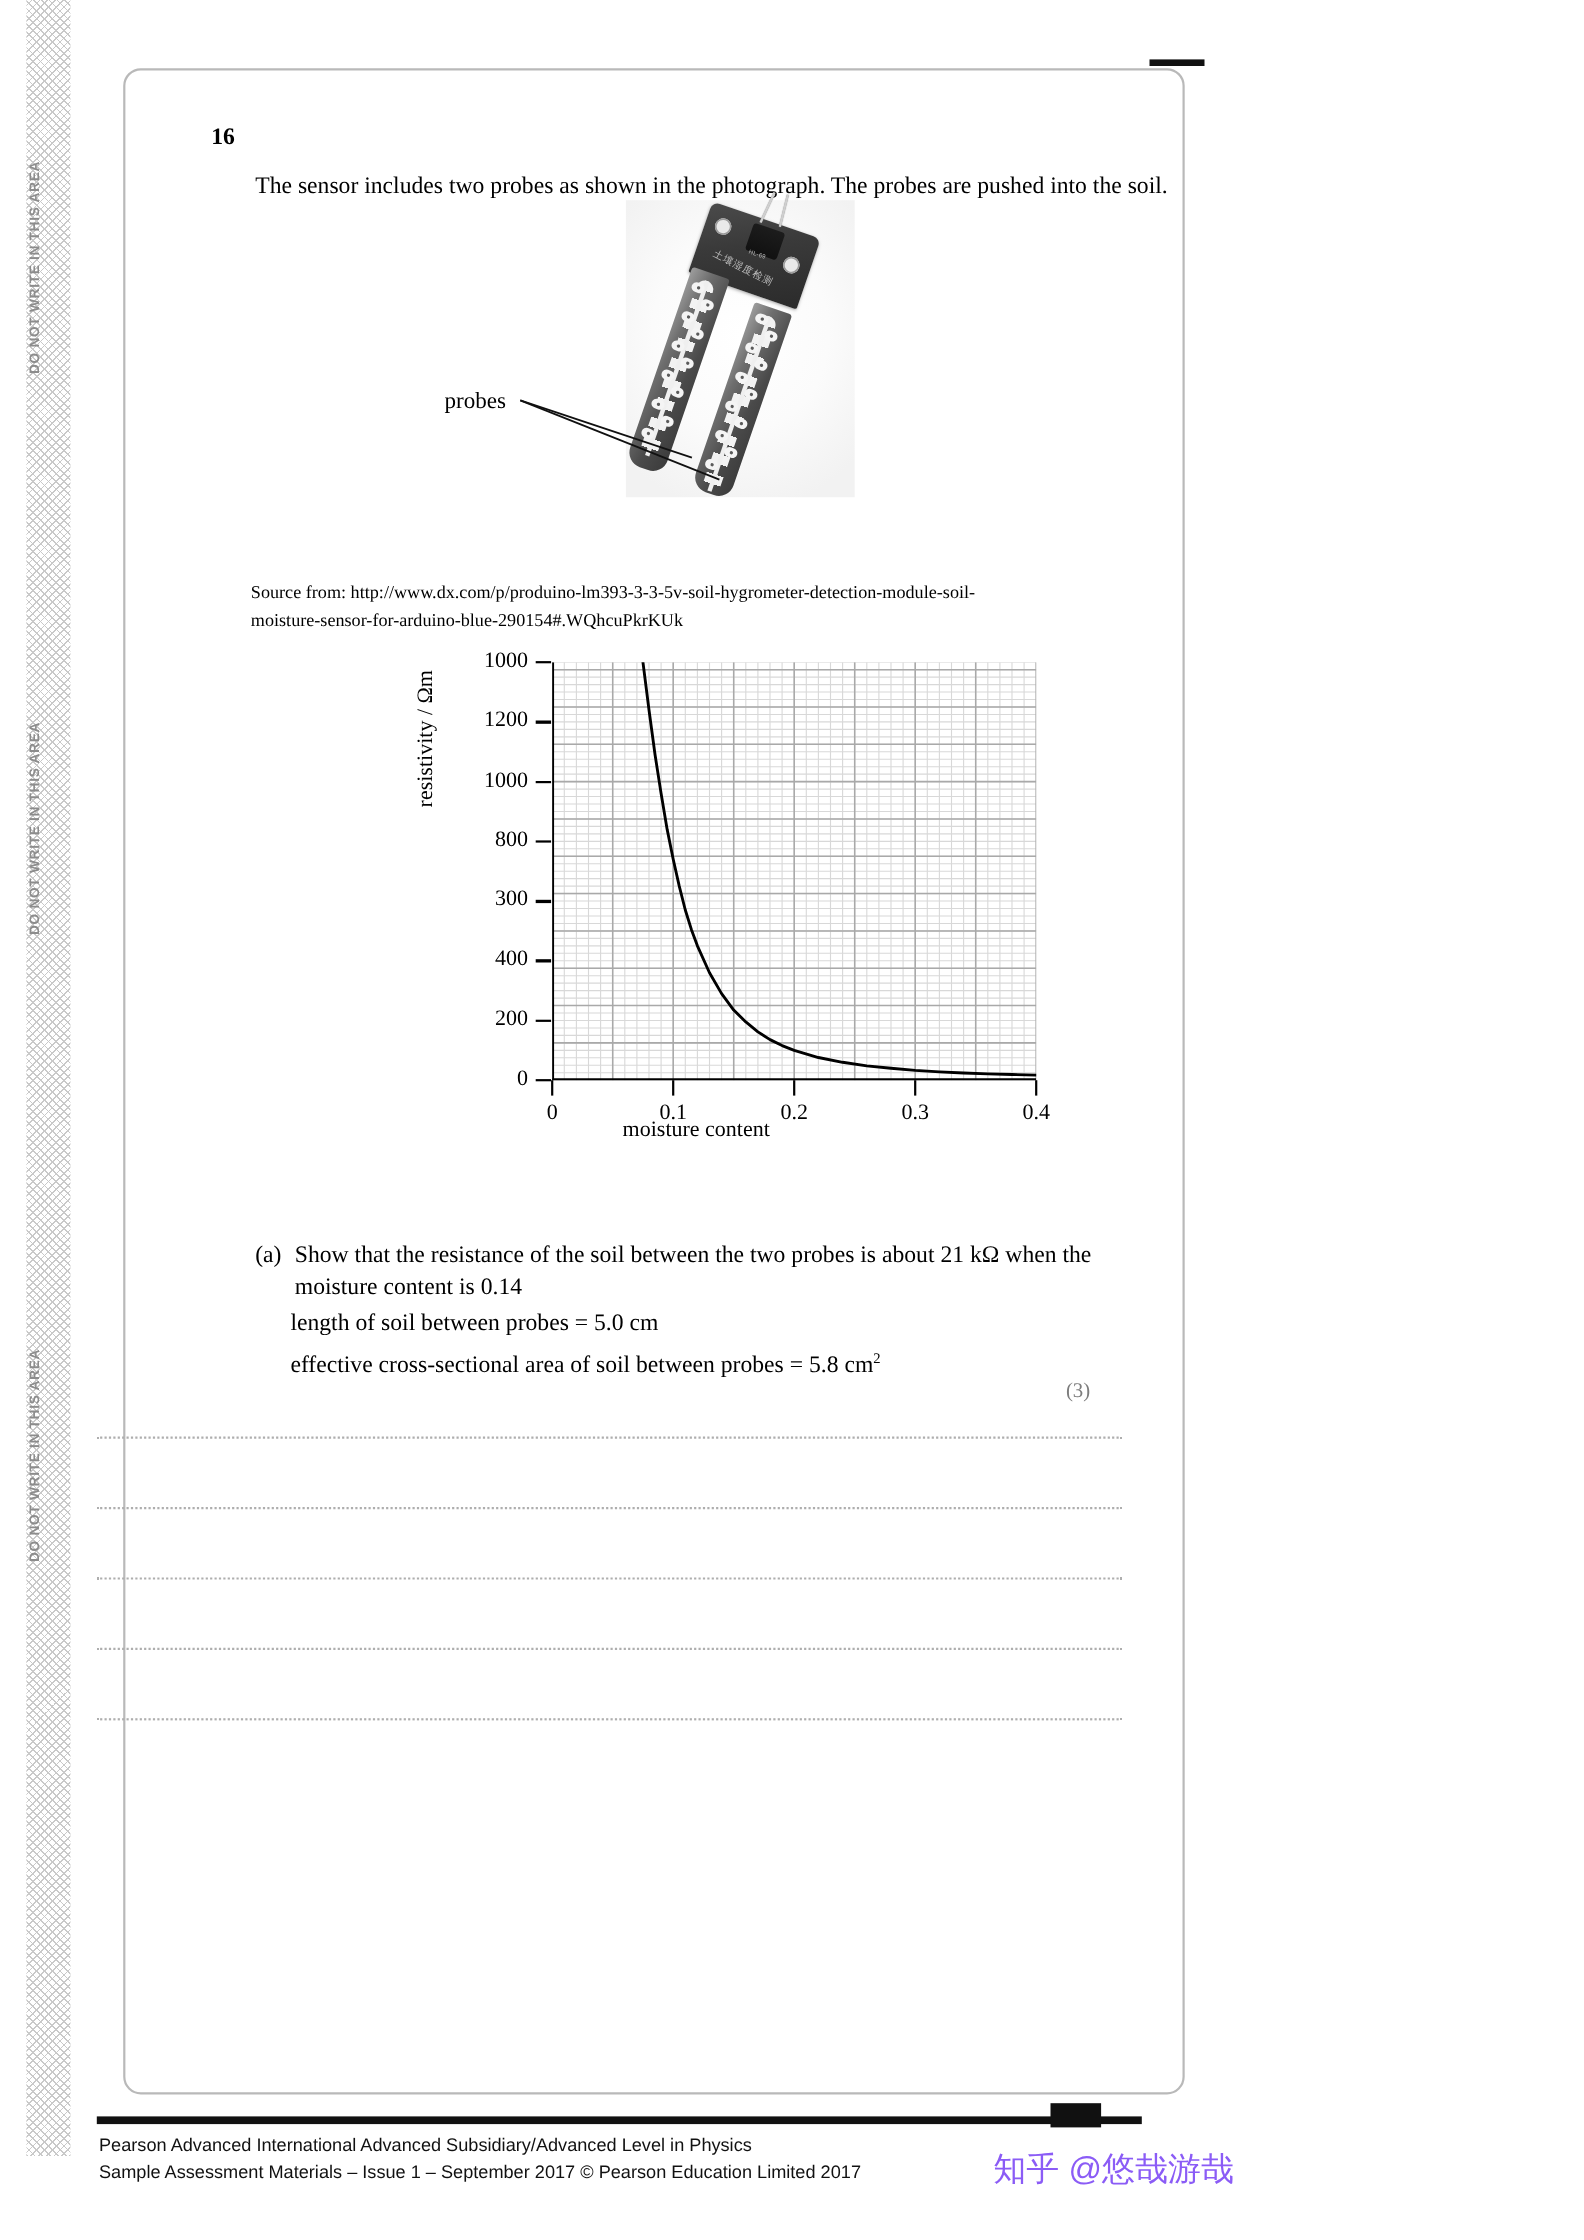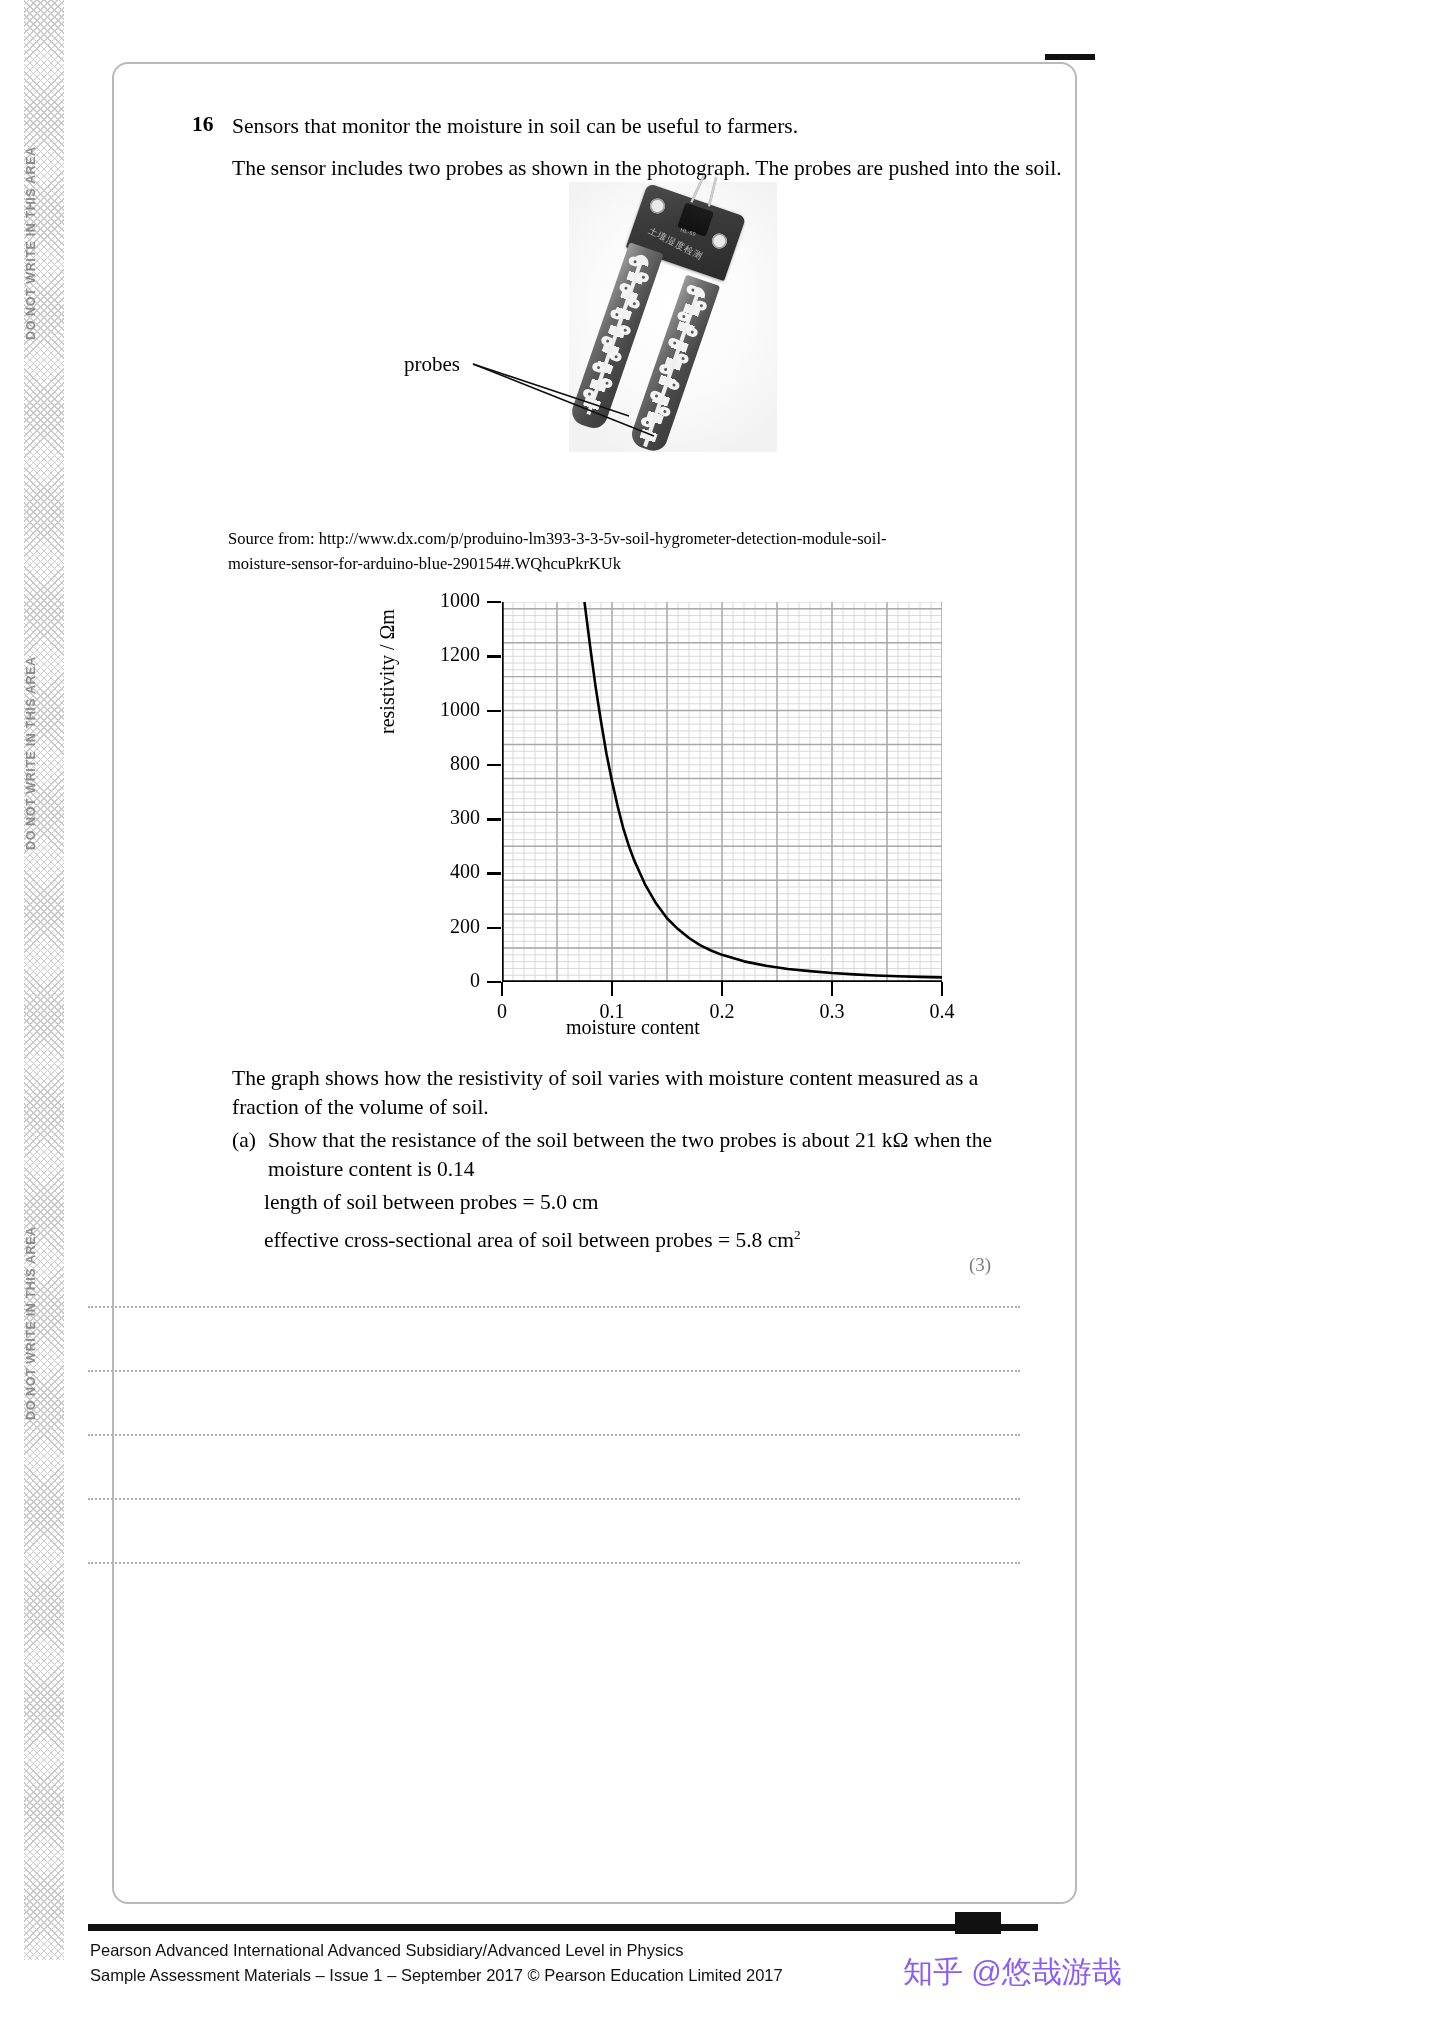--- a/index.html
+++ b/index.html
@@ -305,21 +305,20 @@
   <div class="margin-text mt2">DO NOT WRITE IN THIS AREA</div>
   <div class="margin-text mt3">DO NOT WRITE IN THIS AREA</div>
 
   <div class="frame">
     <div class="corner-tick"></div>
 
     <div class="content">
 
       <div class="qrow q-line1">
         <span class="qnum">16</span>
-        <span class="qtext">Sensors that monitor the moisture in soil can be useful to farmers.</span>
       </div>
 
       <div class="q-line2 qtext">The sensor includes two probes as shown in the photograph.  The probes are pushed into the soil.</div>
 
       <div class="photo-wrap">
         <div class="photo-bg"></div>
         <div class="sensor">
           <div class="sensor-head">
             <div class="hole hole-l"></div>
             <div class="hole hole-r"></div>
@@ -574,21 +573,20 @@
             <div style="position: absolute; background: rgb(0, 0, 0); width: 2.4px; height: 14px; left: 227px; top: 398px;"></div>
             <div class="xtick" style="left: 308px; width: 60px; text-align: center; top: 416px;">0.2</div>
             <div style="position: absolute; background: rgb(0, 0, 0); width: 2.4px; height: 14px; left: 337px; top: 398px;"></div>
             <div class="xtick" style="left: 418px; width: 60px; text-align: center; top: 416px;">0.3</div>
             <div style="position: absolute; background: rgb(0, 0, 0); width: 2.4px; height: 14px; left: 447px; top: 398px;"></div>
             <div class="xtick" style="left: 528px; width: 60px; text-align: center; top: 416px;">0.4</div>
             <div style="position: absolute; background: rgb(0, 0, 0); width: 2.4px; height: 14px; left: 557px; top: 398px;"></div>
           </div>
       </div>
 
-      <div class="para p-graph">The graph shows how the resistivity of soil varies with moisture content measured as a fraction of the volume of soil.</div>
 
       <div class="para p-a">
         <span class="lbl">(a)</span>
         <span>Show that the resistance of the soil between the two probes is about 21 kΩ when the moisture content is 0.14</span>
       </div>
       <div class="para p-len">length of soil between probes = 5.0 cm</div>
       <div class="para p-area"><span>effective cross-sectional area of soil between probes = 5.8 cm</span><sup>2</sup></div>
       <div class="para marks">(3)</div>
 
     </div>

